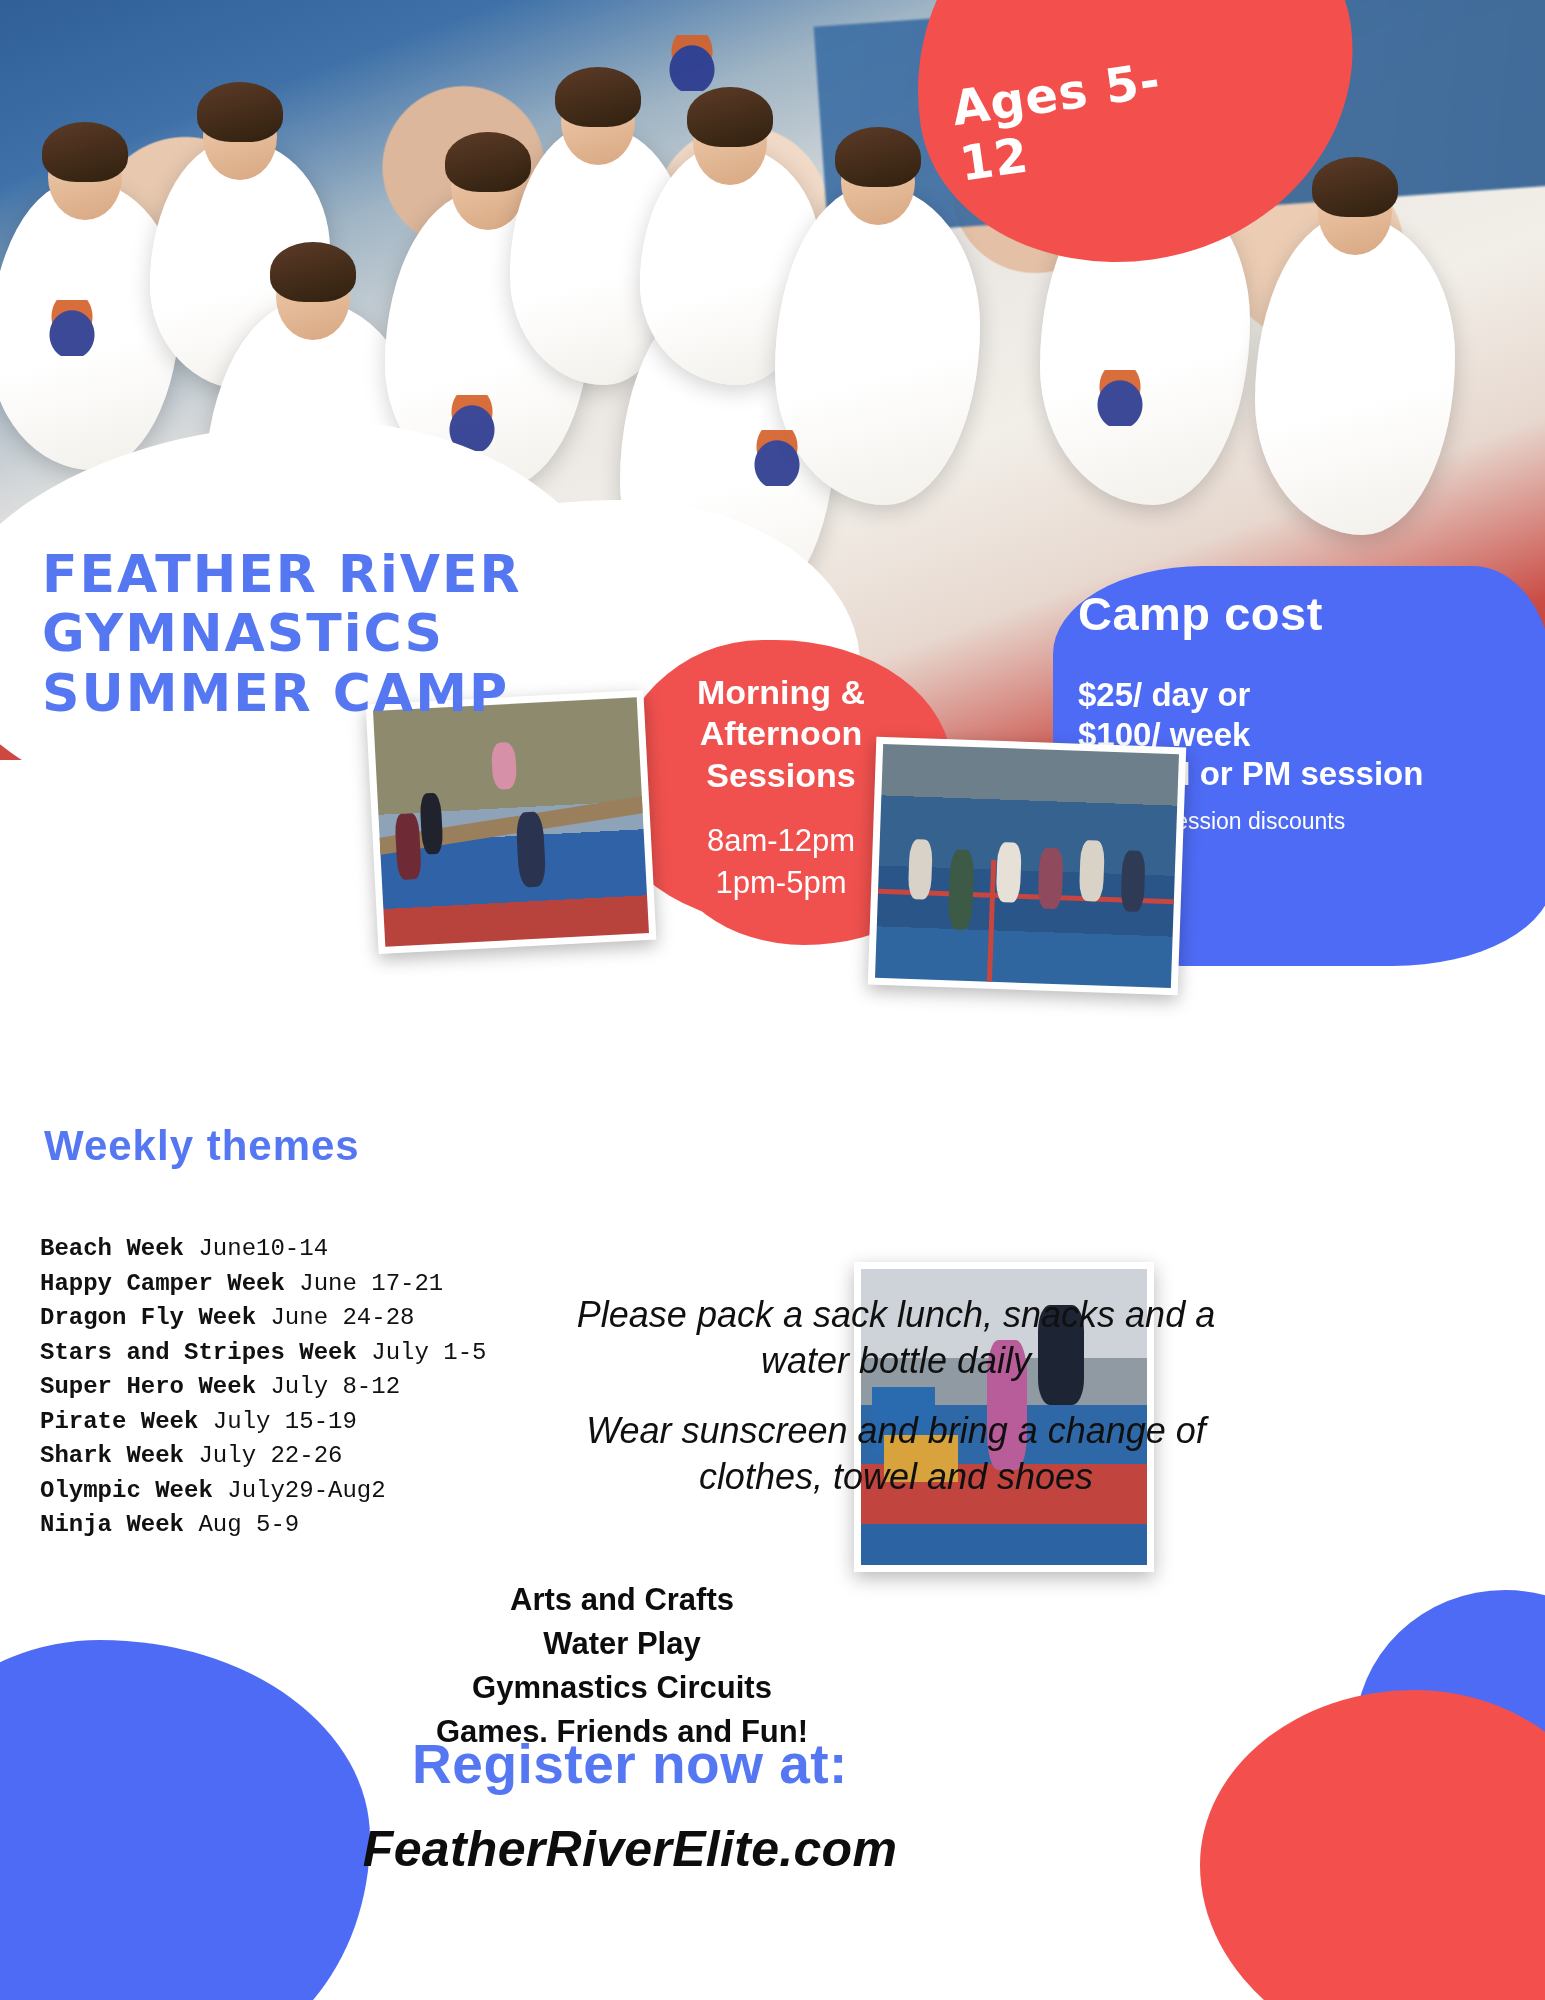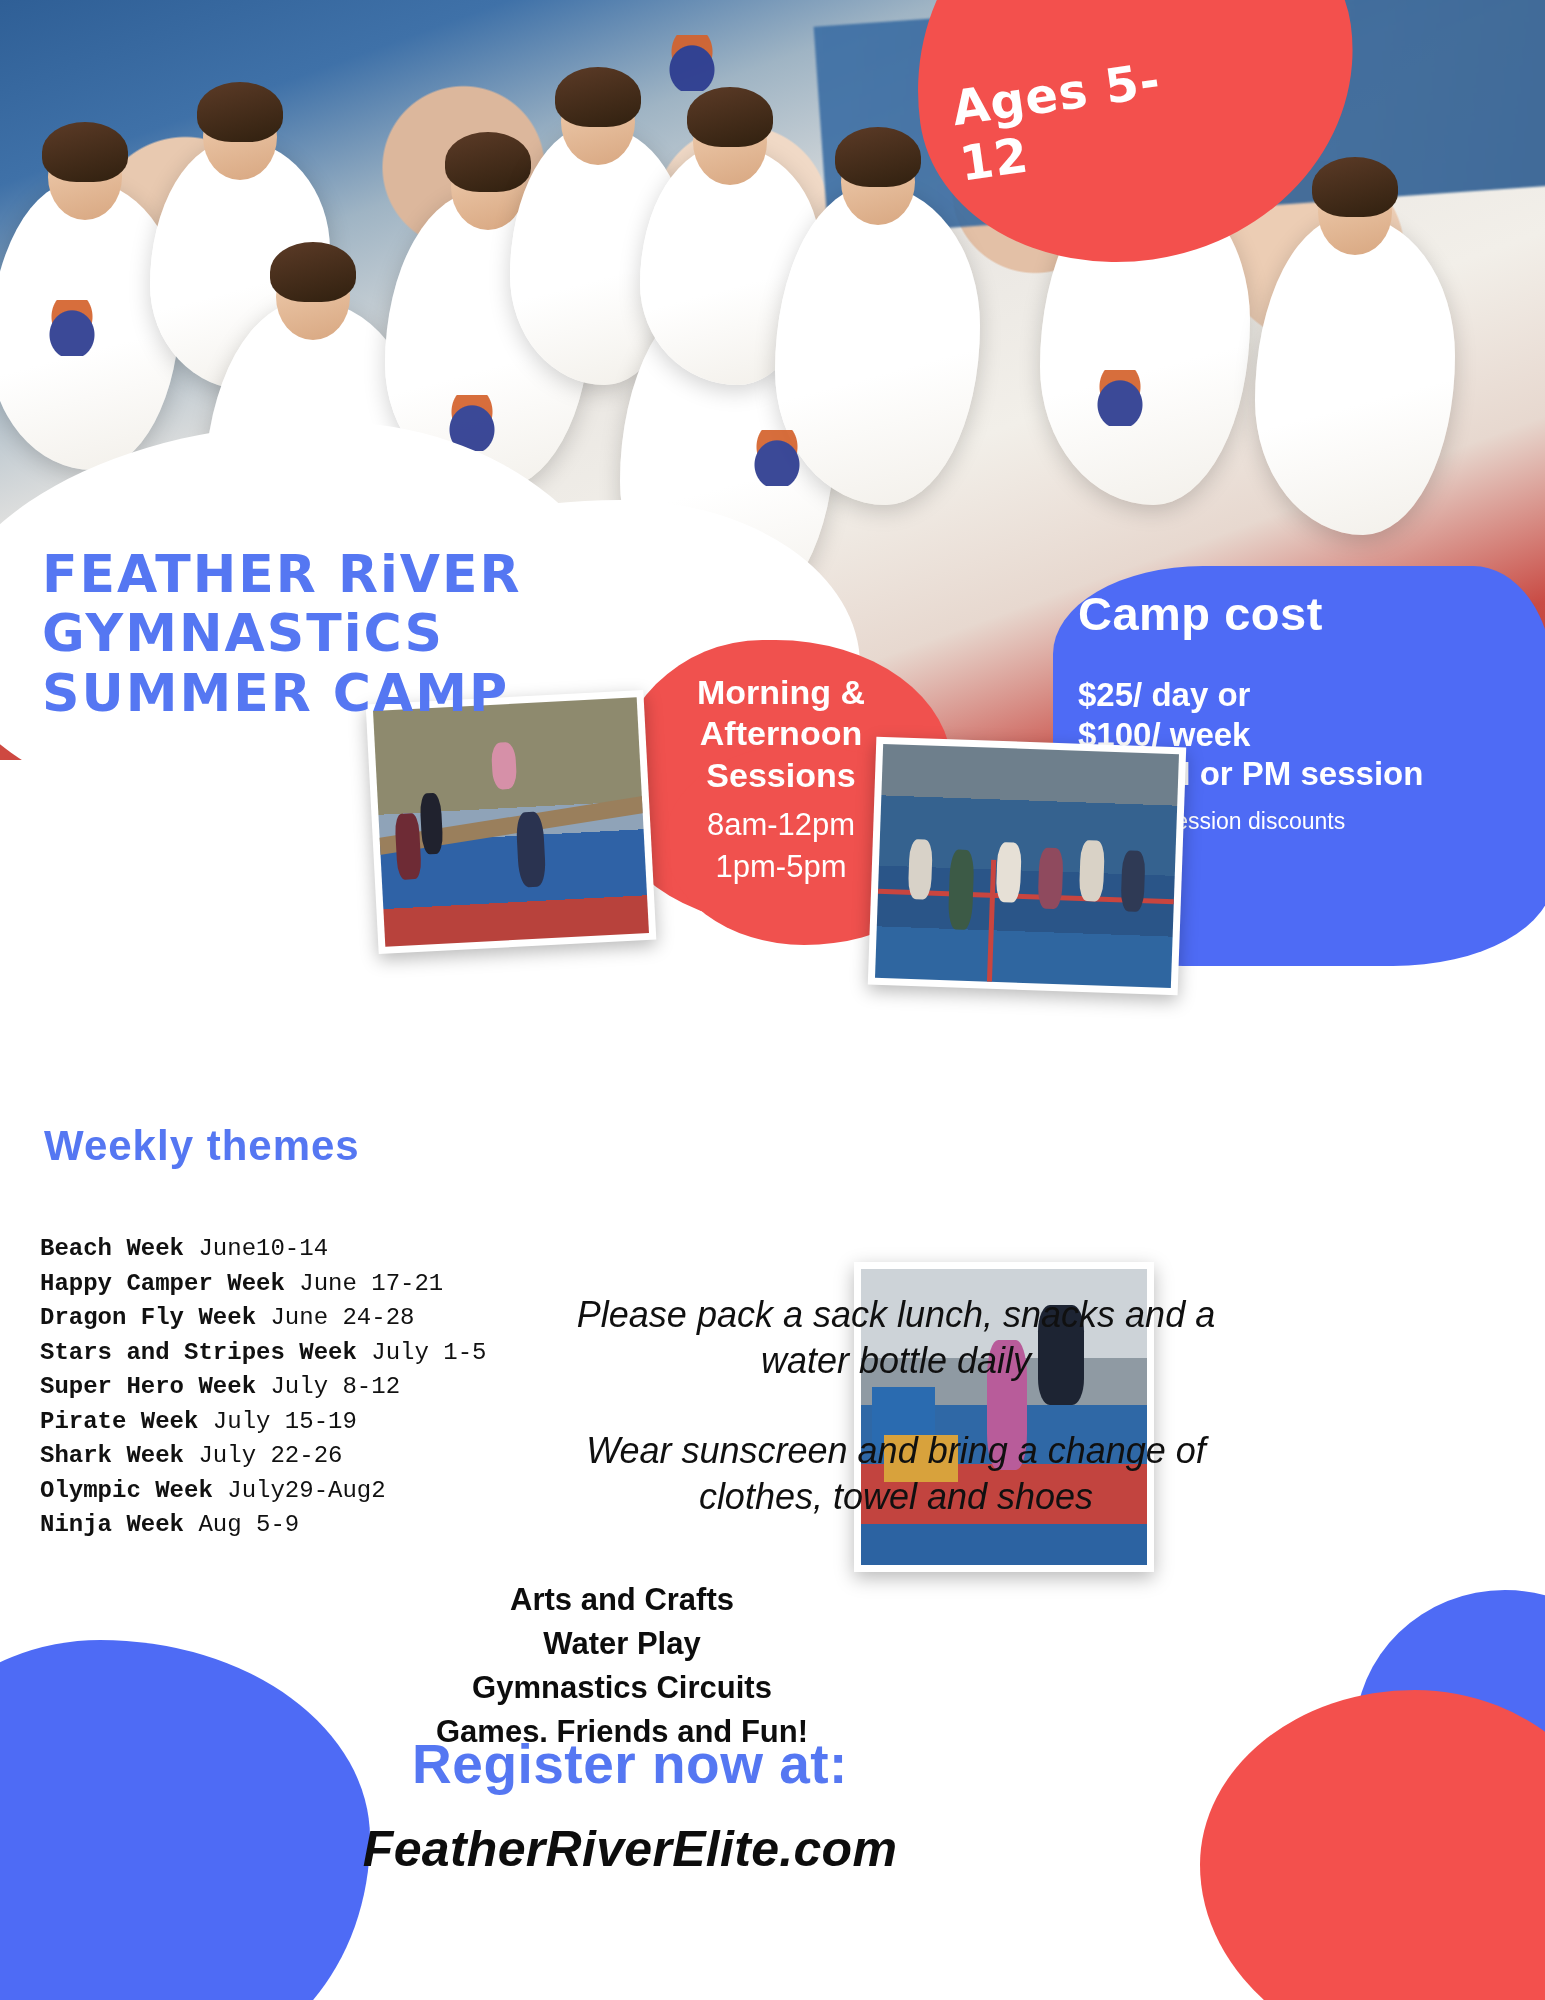--- a/index.html
+++ b/index.html
@@ -96,21 +96,21 @@
   .blob-sessions2{
     left:665px; top:745px; width:290px; height:200px;
     background:#f0514e;
     border-radius:46% 54% 52% 48% / 48% 50% 50% 52%;
   }
   .sessions-inner{
     position:absolute; left:622px; top:672px; width:318px;
     text-align:center; color:#ffffff;
   }
   .sessions-title{ font-size:34px; font-weight:bold; line-height:1.22; }
-  .sessions-times{ margin-top:8px; font-size:31px; font-weight:normal; line-height:1.35; }
+  .sessions-times{ margin-top:24px; font-size:31px; font-weight:normal; line-height:1.35; }
 
   .blob-bl{
     left:-130px; top:1640px; width:500px; height:430px;
     background:#4e6bf5;
     border-radius:46% 54% 40% 60% / 52% 46% 54% 48%;
   }
   .blob-br-red{
     left:1200px; top:1690px; width:430px; height:380px;
     background:#f3504d;
     border-radius:50% 50% 40% 60% / 46% 54% 46% 54%;
@@ -158,21 +158,21 @@
   .weekly-list .row{ white-space:nowrap; }
   .weekly-list .nm{ font-weight:bold; }
   .weekly-list .dt{ font-weight:normal; }
 
   
   .notes{
     position:absolute; left:576px; top:1292px; width:640px; z-index:6;
     text-align:center; font-style:italic; font-size:36px; line-height:1.28;
     color:#101010; font-family:"Liberation Sans", sans-serif;
   }
-  .notes p + p{ margin-top:44px; }
+  .notes p + p{ margin-top:24px; }
 
   
   .activities{
     position:absolute; left:392px; top:1578px; width:460px; z-index:6;
     text-align:center; font-size:31px; font-weight:bold; line-height:1.42;
     color:#0d0d0d;
   }
 
   
   .register-cta{

